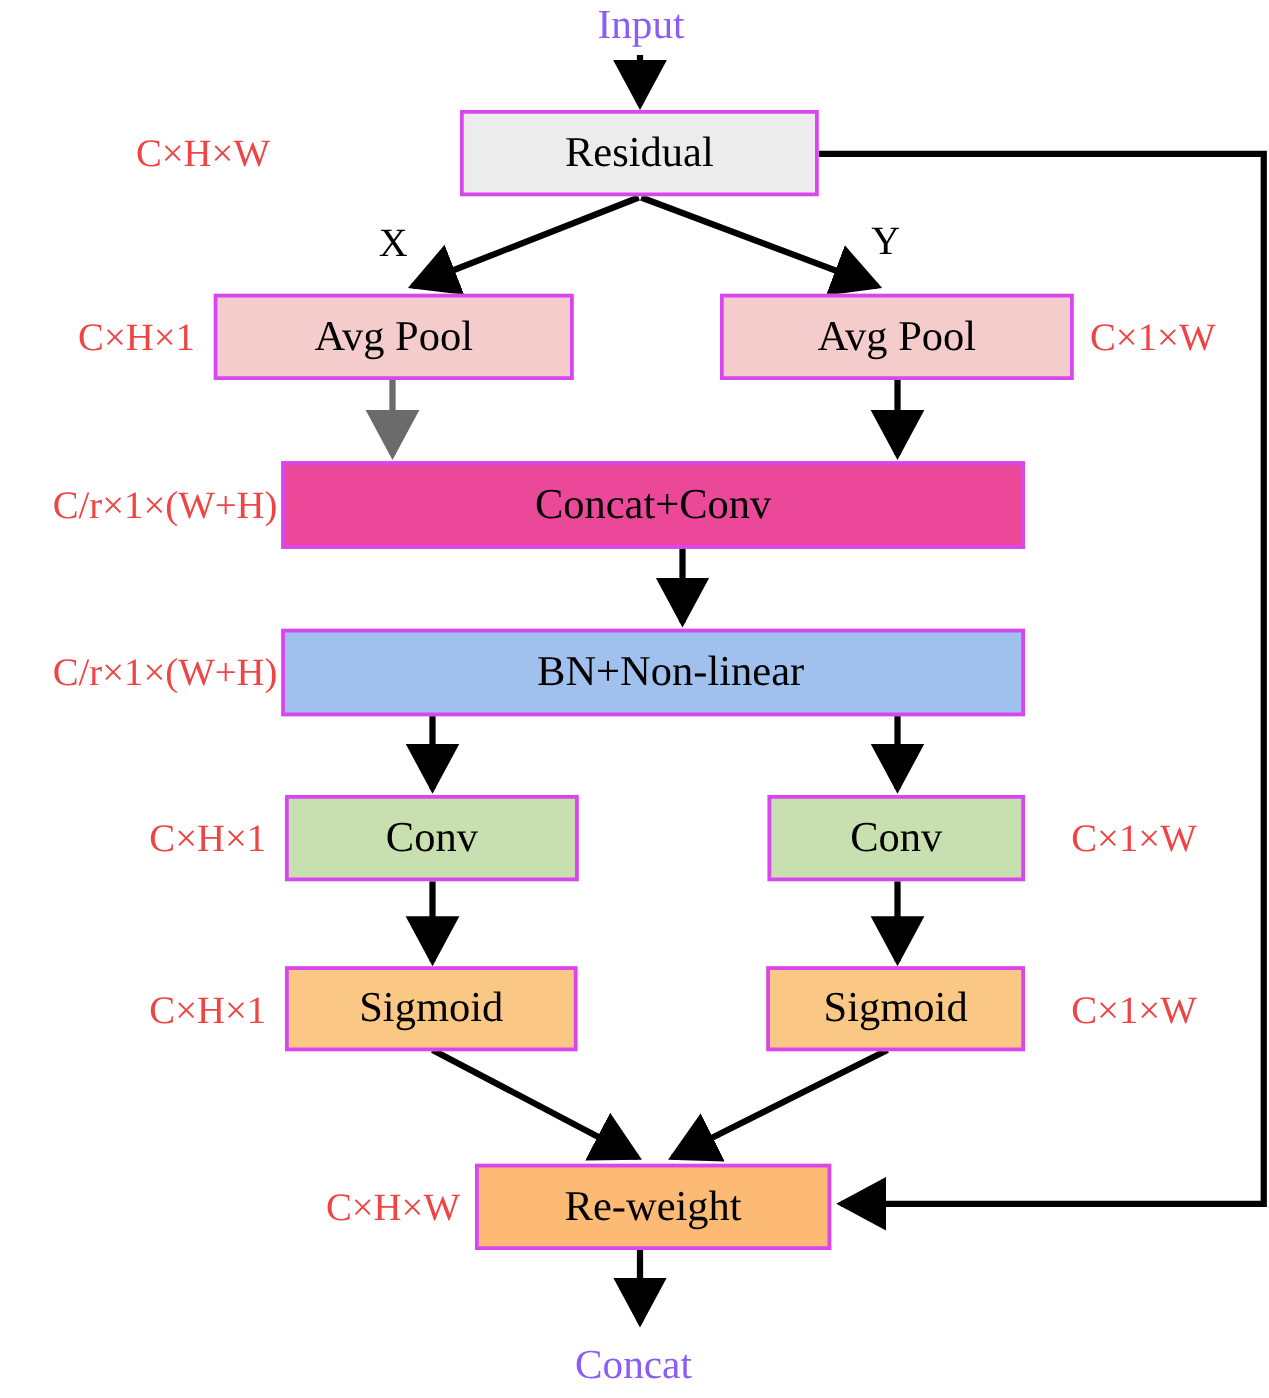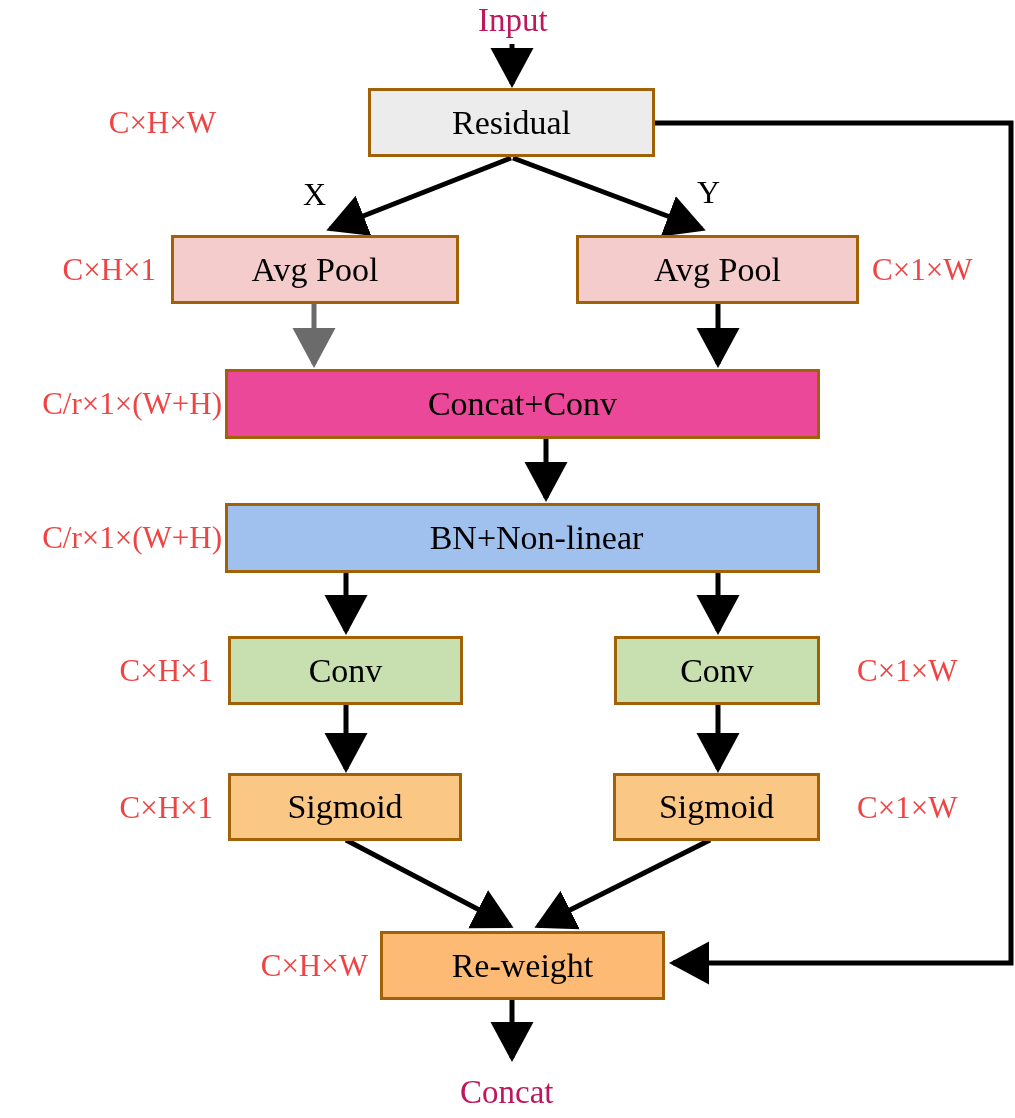--- a/index.html
+++ b/index.html
@@ -19,41 +19,41 @@
     position: absolute;
     left: 0;
     top: 0;
     width: 1015px;
     height: 1118px;
     pointer-events: none;
   }
   .node {
     position: absolute;
     box-sizing: border-box;
-    border: 3px solid #a16207;
+    border: 3px solid #d946ef;
     display: flex;
     align-items: center;
     justify-content: center;
     color: #000000;
     font-size: 34px;
     line-height: 1;
     white-space: nowrap;
     z-index: 3;
   }
   .tag {
     position: absolute;
     color: #ef4444;
     font-size: 31px;
     line-height: 1;
     white-space: nowrap;
     z-index: 4;
   }
   .endpoint-label {
     position: absolute;
-    color: #be185d;
+    color: #8b5cf6;
     font-size: 33px;
     line-height: 1;
     white-space: nowrap;
     z-index: 4;
   }
   .branch-label {
     position: absolute;
     color: #000000;
     font-size: 32px;
     line-height: 1;

